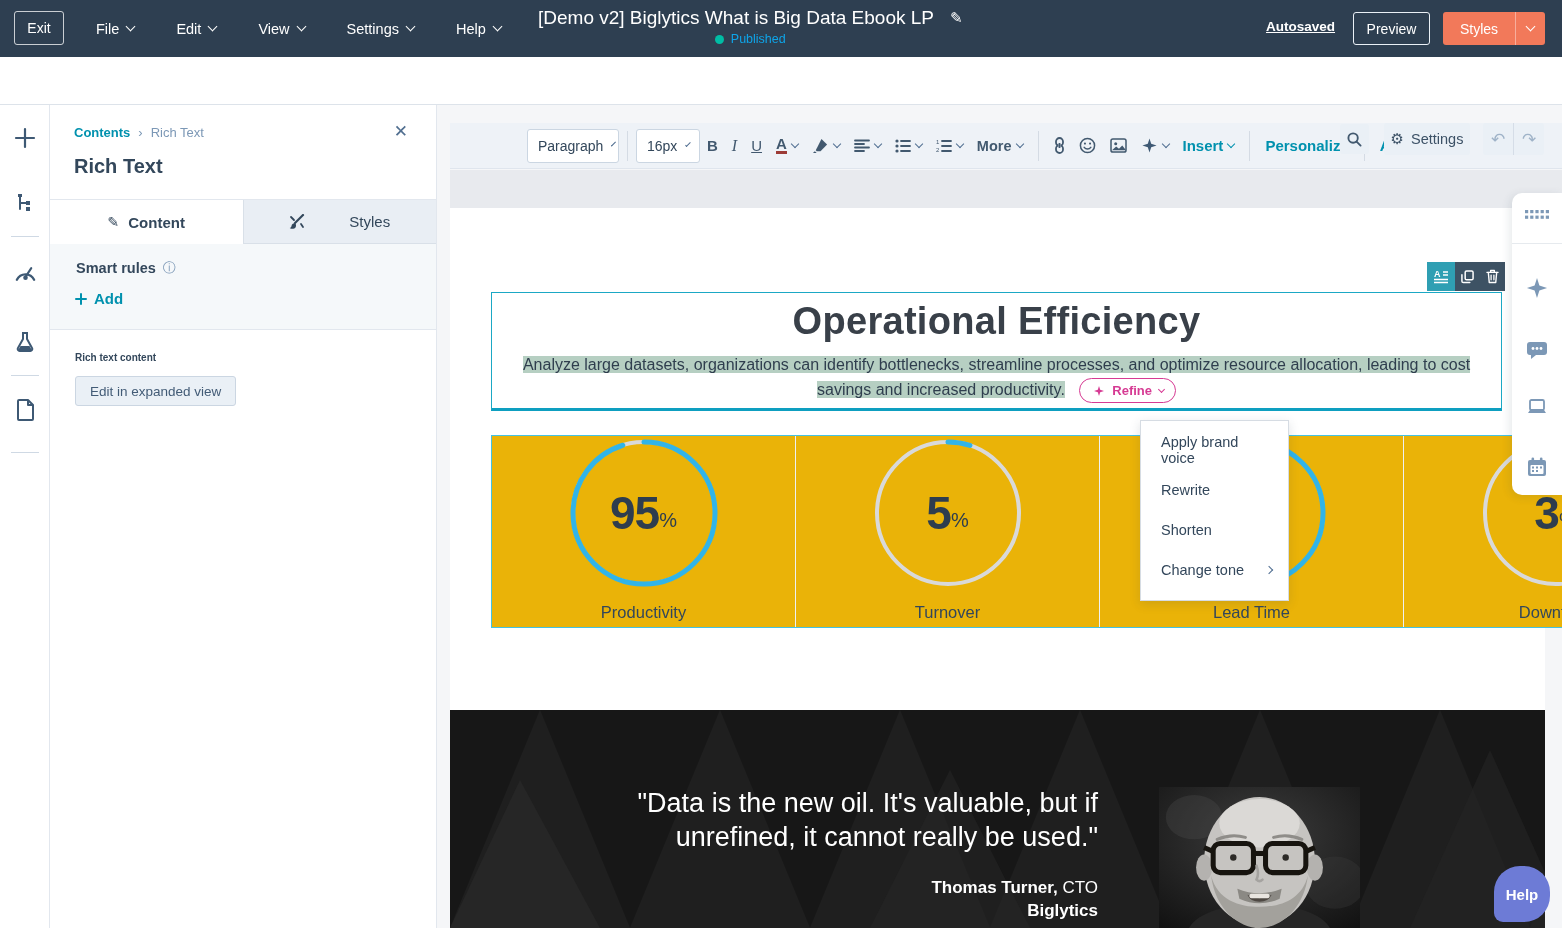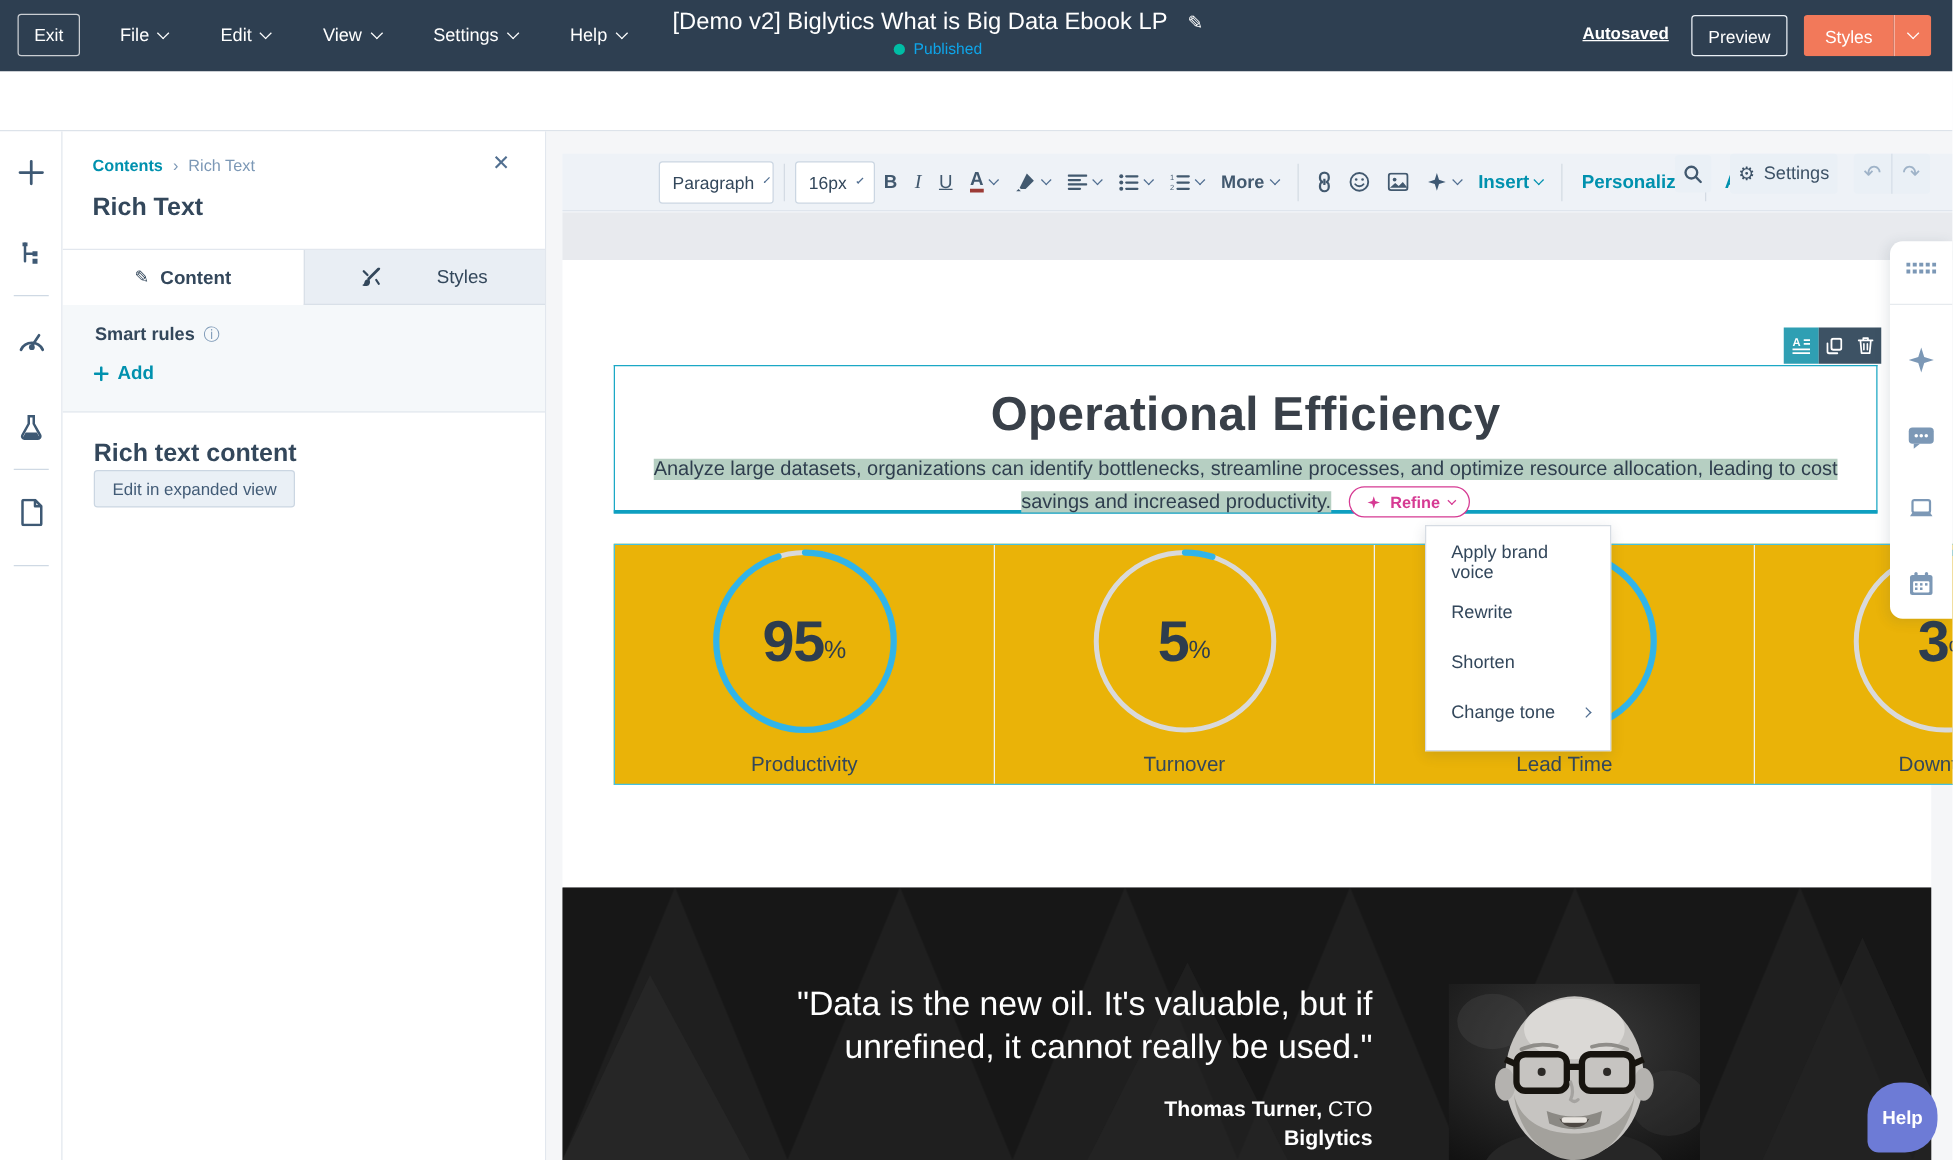--- a/index.html
+++ b/index.html
@@ -47,21 +47,21 @@
   .crumb-cur { color:#7c98b6; }
   .panel-close { position:absolute; right:28px; top:16px; background:none; border:none; color:#516f90; font-size:17px; cursor:pointer; }
   .panel-title { position:absolute; left:24px; top:50px; font-size:20px; font-weight:700; color:#33475b; }
   .tabs { position:absolute; left:0; top:94px; width:100%; height:45px; display:flex; border-top:1px solid #e2e7ee; }
   .tab { flex:1; display:flex; align-items:center; justify-content:center; gap:9px; font-size:15px; color:#33475b; font-weight:600; cursor:pointer; border:none; background:#fff; font-family:inherit; }
   .tab.inactive { background:#e9eef4; border-left:1px solid #d9e0e8; border-bottom:1px solid #d9e0e8; font-weight:400;gap:44px; }
   .smart-sec { position:absolute; left:0; top:139px; width:100%; height:86px; background:#f5f8fa; border-bottom:1px solid #e2e7ee; }
   .smart-label { position:absolute; left:26px; top:15px; font-size:14.5px; font-weight:700; color:#33475b; display:flex; gap:7px; align-items:center; }
   .info-ic { color:#7c98b6; font-size:13px; font-weight:400; }
   .add-link { position:absolute; left:25px; top:46px; background:none; border:none; color:#0091ae; font-size:15px; font-weight:700; display:flex; align-items:center; gap:7px; cursor:pointer; font-family:inherit; }
-  .field-label { position:absolute; left:25px; top:247px; font-size:20px; font-weight:700; color:#33475b; }
+  .field-label { position:absolute; left:25px; top:247px; font-size:10px; font-weight:700; color:#33475b; }
   .expand-btn { position:absolute; left:25px; top:271px; height:30px; padding:0 14px; background:#eaf0f6; border:1px solid #cbd6e2; border-radius:3px; color:#425b76; font-size:13.5px; cursor:pointer; font-family:inherit; }
 
   
   .main-bg { position:absolute; left:437px; top:105px; width:1125px; height:823px; background:#f5f6f8; }
   .rt-toolbar { position:absolute; left:450px; top:123px; width:1112px; height:46px; background:#eef2f7; border-bottom:1px solid #dfe5ed; display:flex; align-items:center; z-index:10; }
   .gray-band { position:absolute; left:450px; top:170px; width:1112px; height:38px; background:#e8eaee; }
   .page-white { position:absolute; left:450px; top:208px; width:1095px; height:502px; background:#fff; }
   .tb-item { display:flex; align-items:center; gap:5px; background:none; border:none; color:#42596f; cursor:pointer; font-family:inherit; padding:0 7px; height:34px; }
   .tb-select { background:#fff; border:1px solid #cbd6e2; border-radius:3px; height:34px; display:flex; align-items:center; justify-content:space-between; color:#33475b; font-size:14px; padding:0 10px; cursor:pointer; gap:10px; font-family:inherit; }
   .tb-div { width:1px; height:30px; background:#d4dbe4; margin:0 8px; }
@@ -75,21 +75,21 @@
   .tb-more { font-weight:700; font-size:14.5px; }
 
   
   .mod-actions { position:absolute; left:1427px; top:262px; height:29px; display:flex; z-index:12; }
   .mod-edit { width:28px; background:#2f9fb3; border:none; color:#fff; cursor:pointer; display:flex; align-items:center; justify-content:center; }
   .mod-dark { width:50px; background:#3d5264; display:flex; }
   .mod-dark button { flex:1; background:none; border:none; color:#fff; cursor:pointer; display:flex; align-items:center; justify-content:center; }
 
   
   .rt-module { position:absolute; left:491px; top:292px; width:1011px; height:119px; background:#fff; border:1px solid #1ba8c5; border-bottom:3px solid #0e9fc0; z-index:5; text-align:center; }
-  .rt-heading { margin-top:18px; font-size:38px; font-weight:700; color:#394049; letter-spacing:.3px; }
+  .rt-heading { margin-top:7px; font-size:38px; font-weight:700; color:#394049; letter-spacing:.3px; }
   .rt-para { margin:11px auto 0; max-width:1002px; font-size:16px; line-height:22px; color:#2f3e4e; }
   .hl { background:#b6cfc2; }
   .refine-pill { display:inline-flex; align-items:center; gap:7px; margin-left:10px; padding:4px 11px 4px 13px; border:1.5px solid #d63a93; border-radius:15px; background:#fff; color:#d63a93; font-size:13px; font-weight:700; cursor:pointer; position:relative; top:2px; font-family:inherit; }
   .refine-pill .pchev { width:5px; height:5px; border-right:1.5px solid #d63a93; border-bottom:1.5px solid #d63a93; transform:rotate(45deg); margin-top:-2px; }
 
   
   .stats-module { position:absolute; left:491px; top:435px; width:1217px; height:193px; background:#eab308; border:1px solid #45c2e2; display:flex; z-index:5; }
   .stat-cell { flex:1; position:relative; display:flex; flex-direction:column; align-items:center; padding-top:1px; }
   .stat-cell + .stat-cell { border-left:1px solid #eef1f3; }
   .ring-wrap { position:relative; width:152px; height:152px; }

